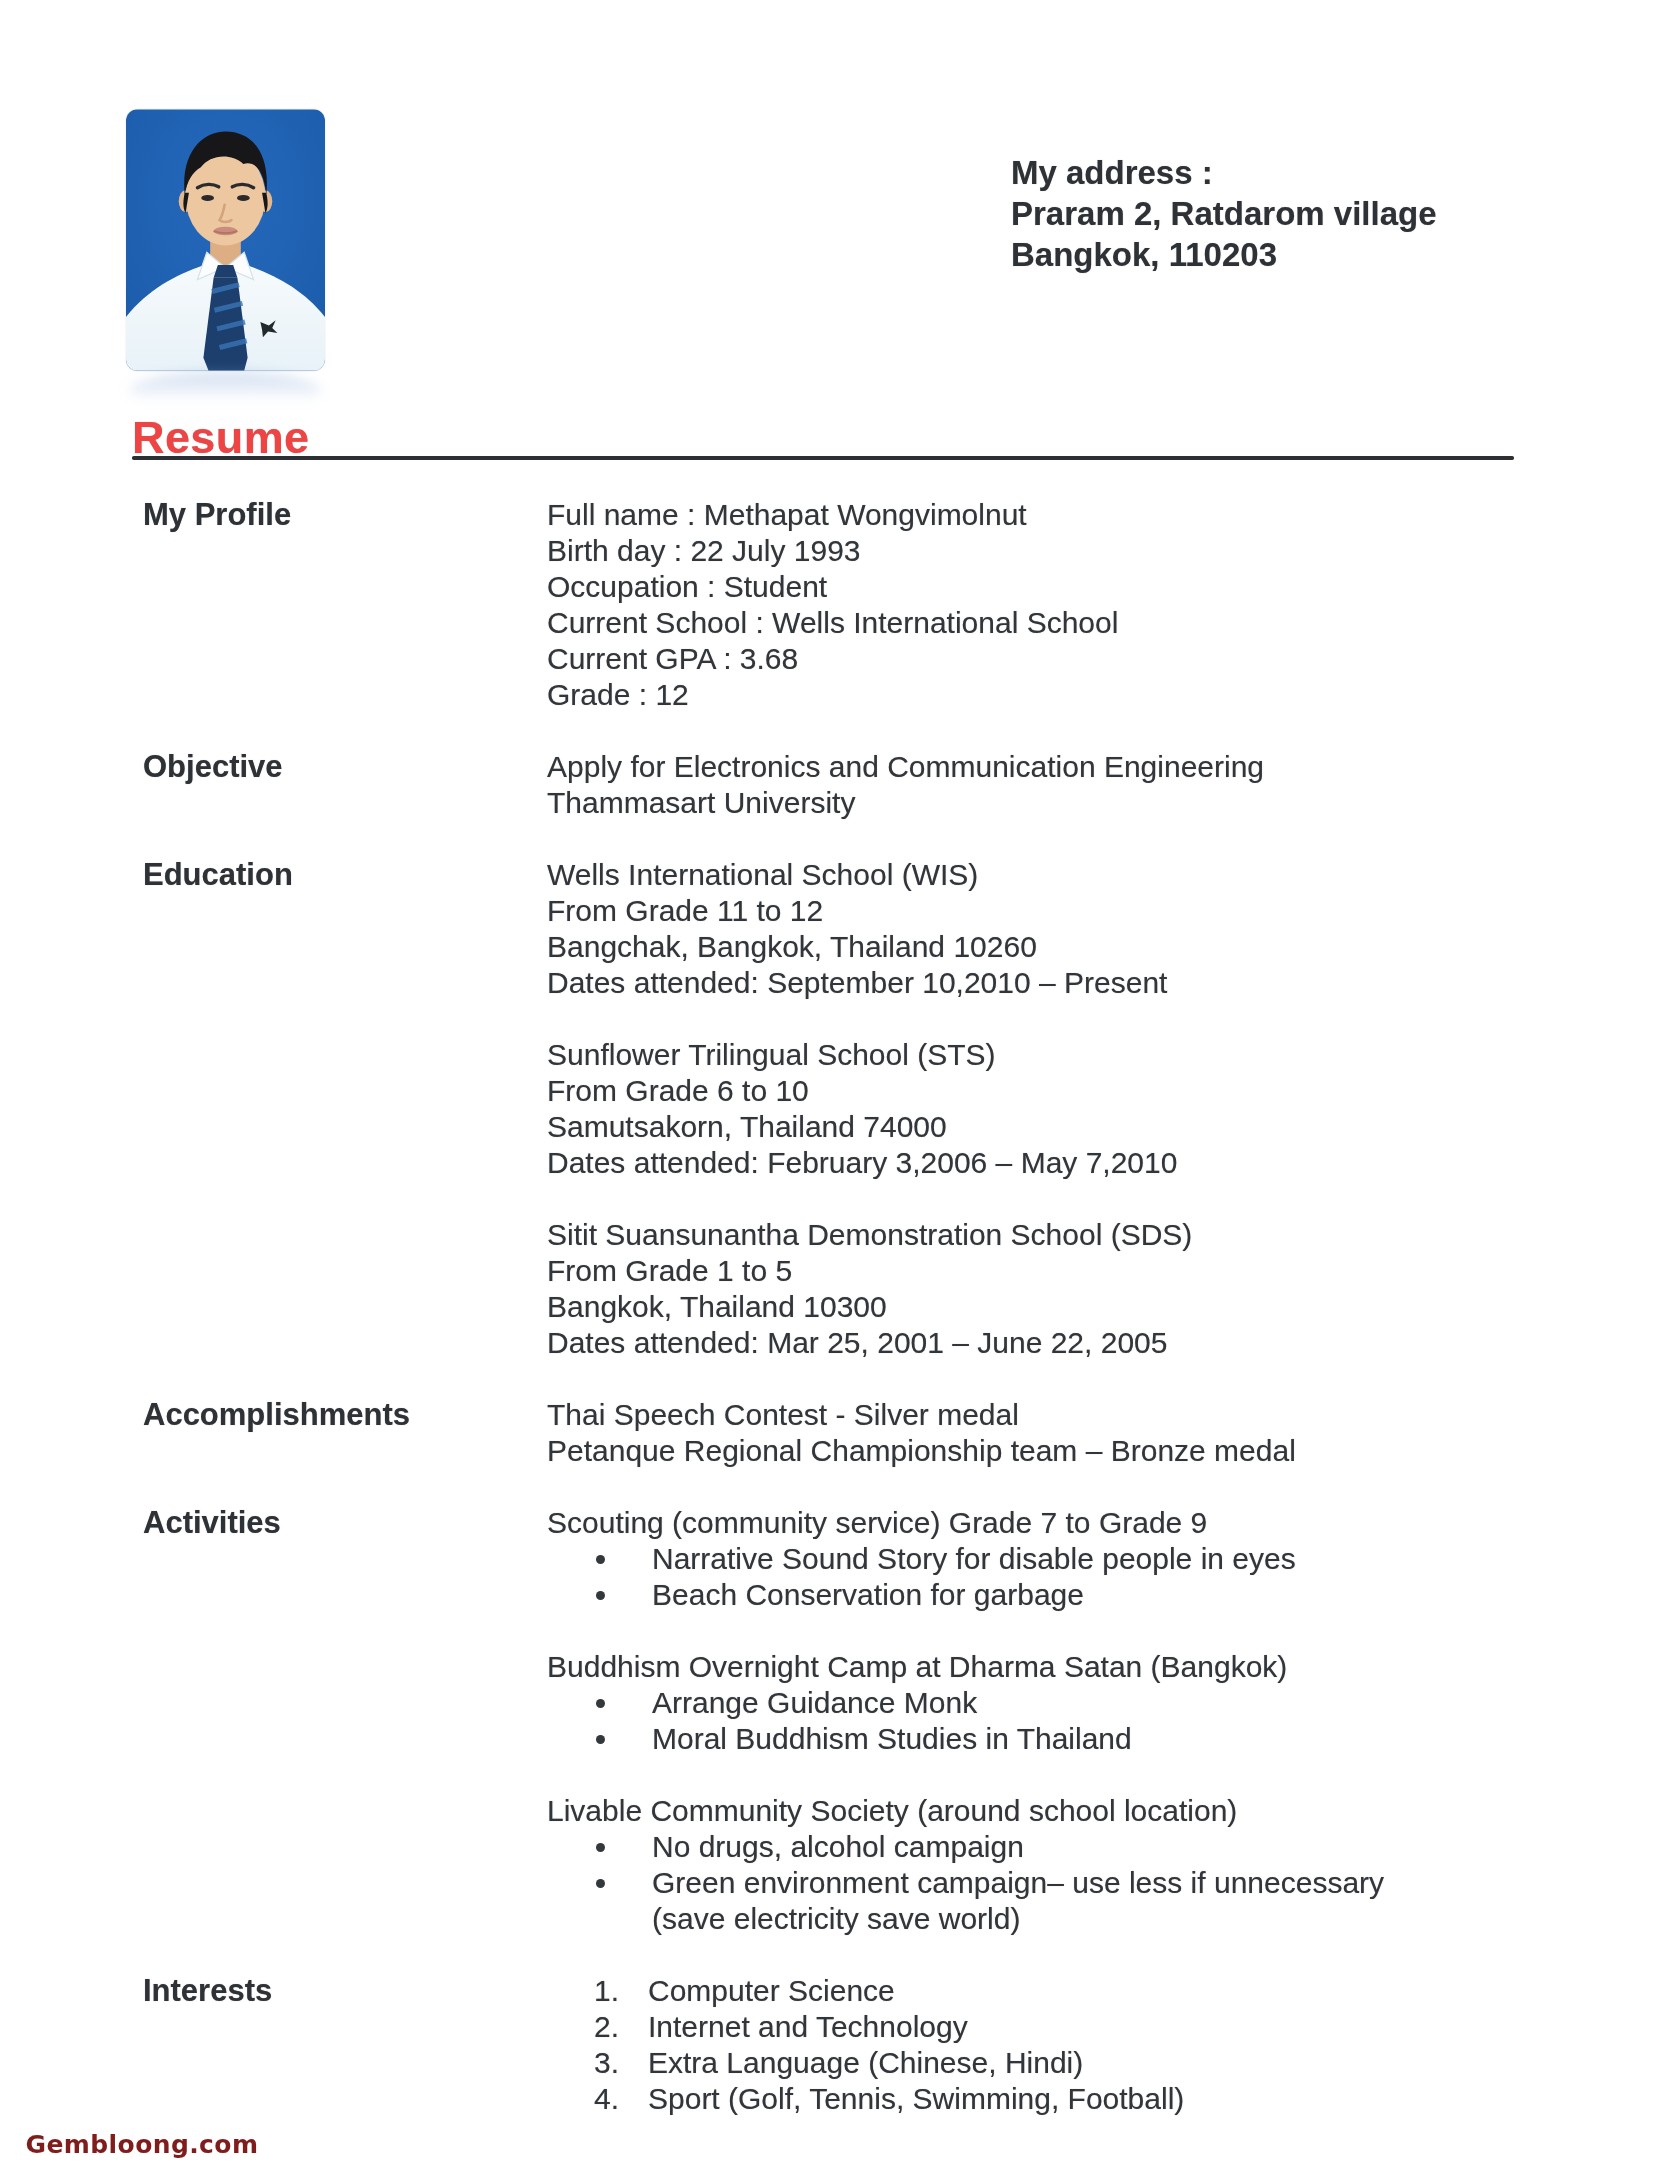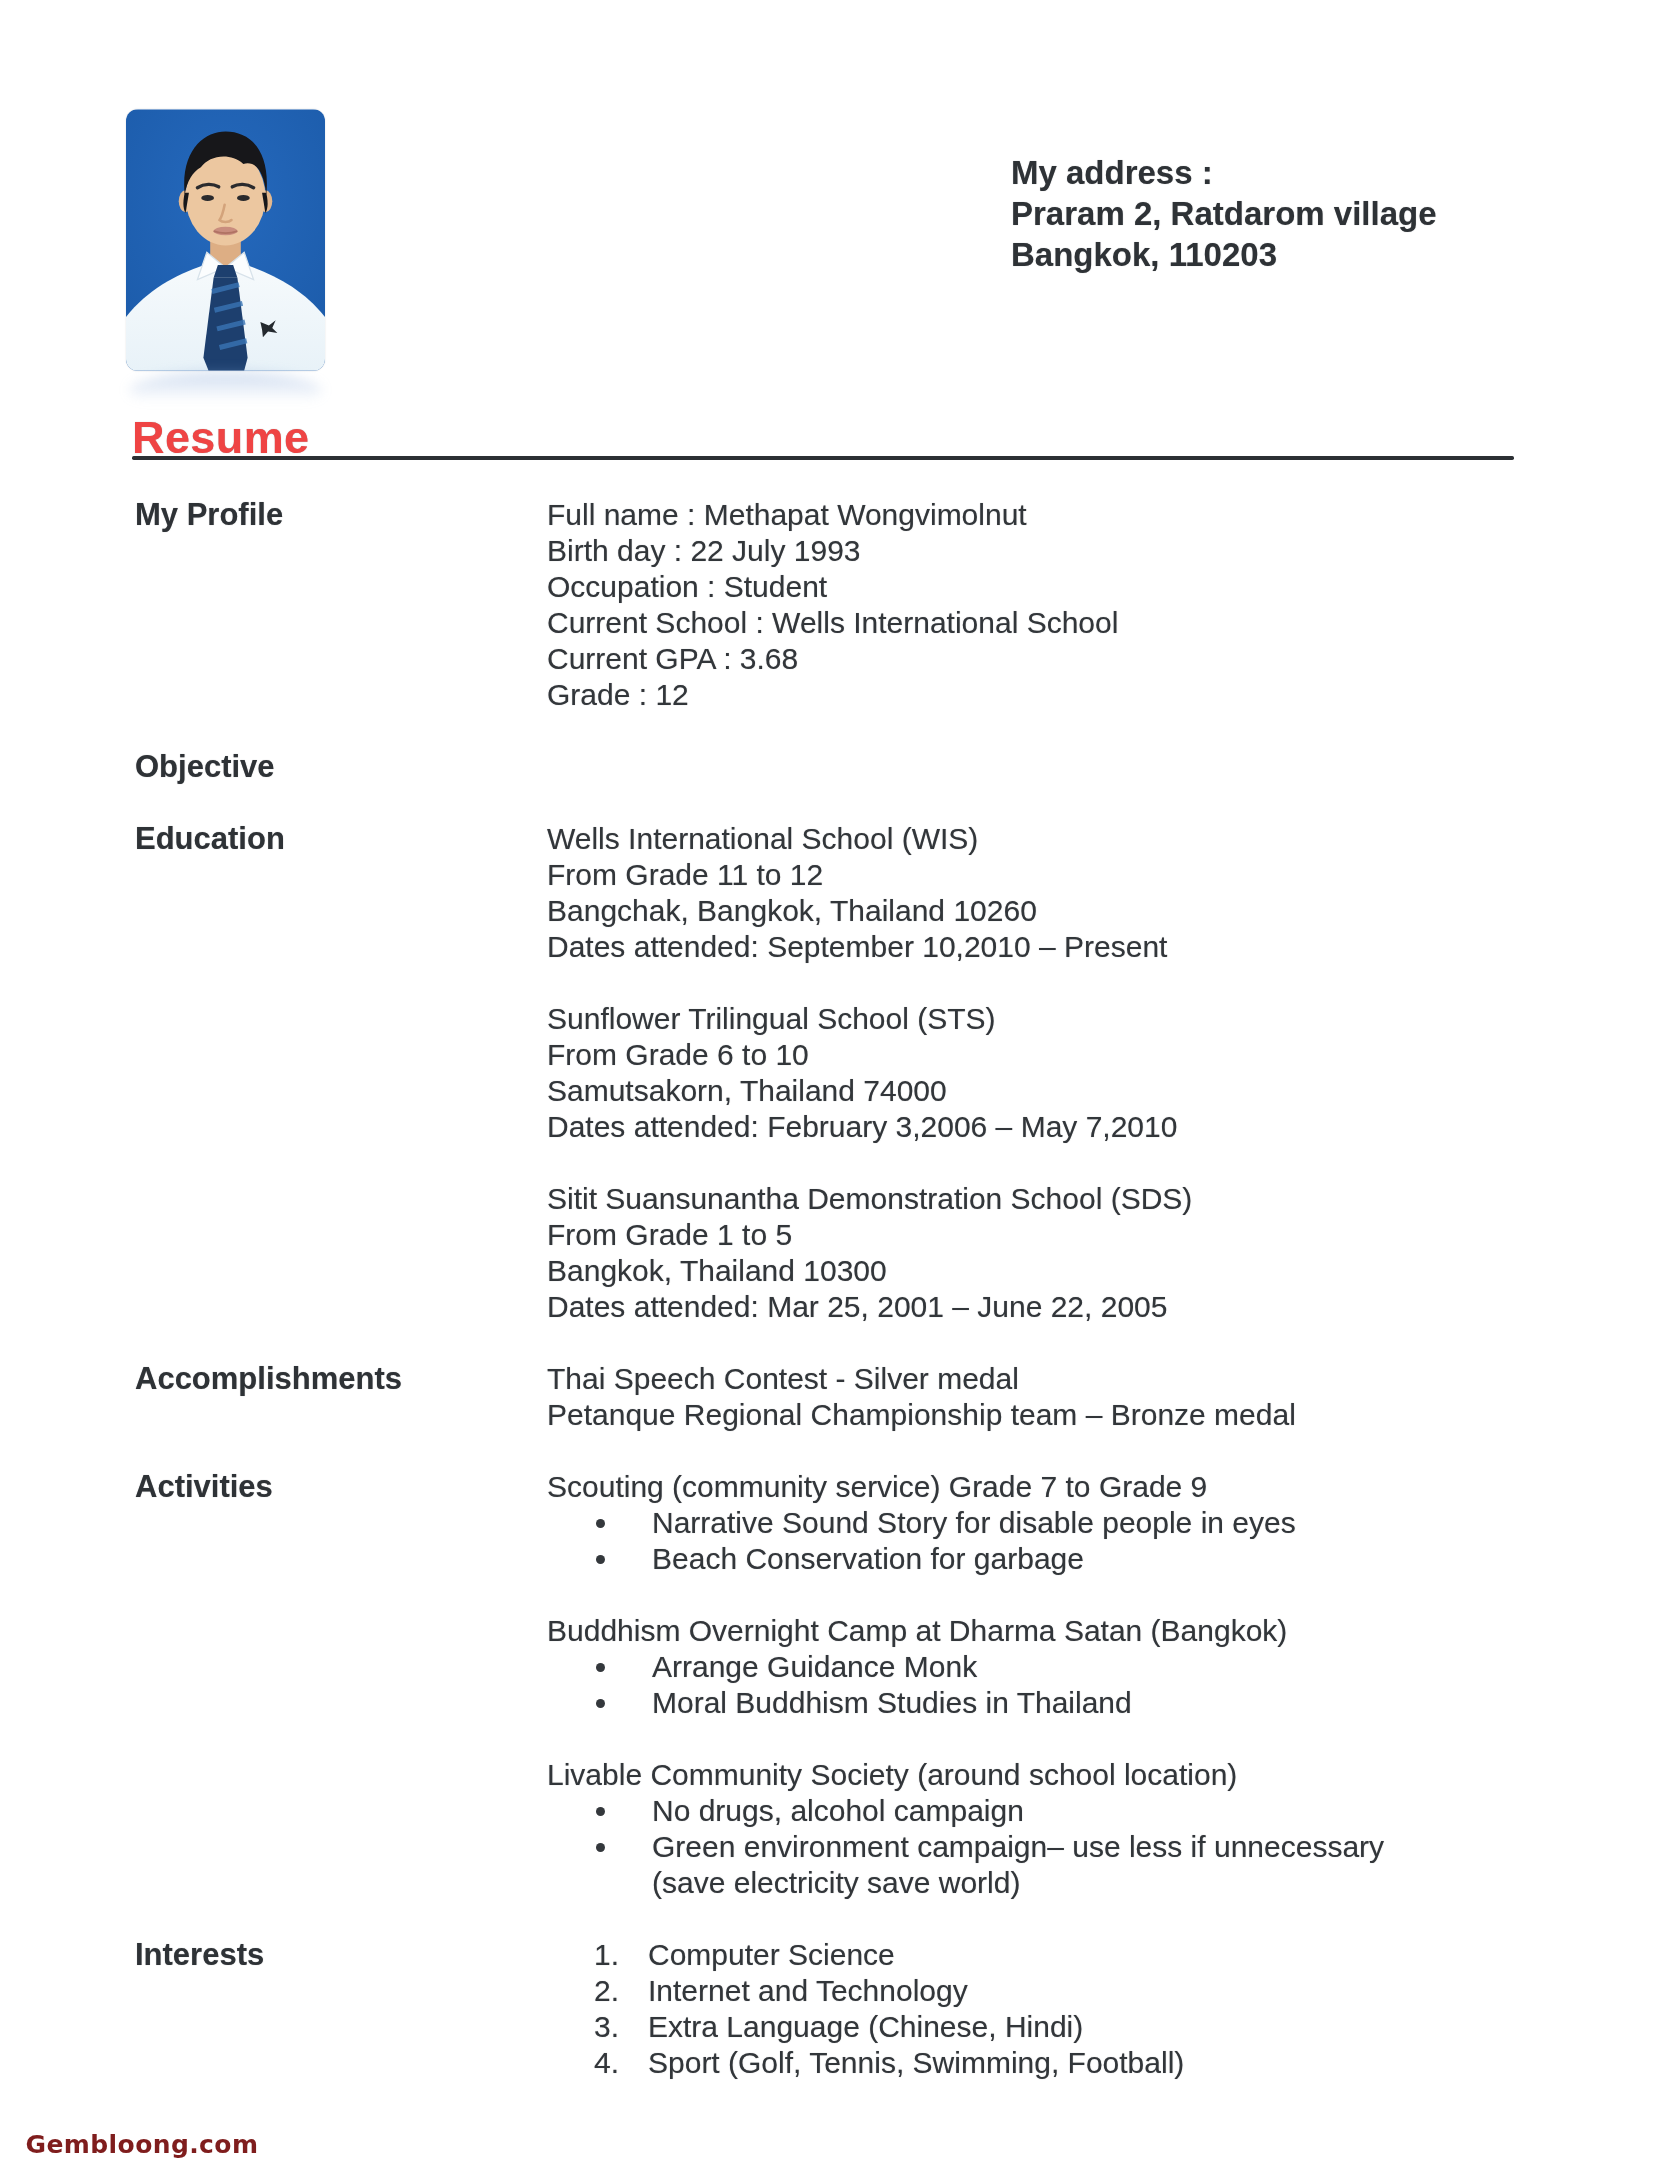--- a/index.html
+++ b/index.html
@@ -48,21 +48,21 @@
   .main{
     position:absolute;left:135px;top:497px;width:1431px;
     font-size:30px;line-height:36px;
   }
   .row{
     display:grid;grid-template-columns:412px 1fr;
     margin-bottom:36px;
   }
   .row:last-child{margin-bottom:0;}
   .heading{
-    font-weight:bold;font-size:31px;color:#2e3236;
+    font-weight:bold;font-size:31px;color:#2e3236;margin-left:8px;
   }
   .body .line{white-space:nowrap;}
 
   
   ul.bullets{margin:0;padding:0;list-style:none;}
   ul.bullets li{
     position:relative;padding-left:105px;max-width:801px;
     white-space:normal;
   }
   ul.bullets li::before{
@@ -159,20 +159,24 @@
         <div class="line">Birth day : 22 July 1993</div>
         <div class="line">Occupation : Student</div>
         <div class="line">Current School : Wells International School</div>
         <div class="line">Current GPA : 3.68</div>
         <div class="line">Grade : 12</div>
       </div>
     </div>
 
     <div class="row">
       <div class="heading">Objective</div>
+      <div class="body">
+        <div class="line">Apply for Electronics and Communication Engineering</div>
+        <div class="line">Thammasart University</div>
+      </div>
     </div>
 
     <div class="row">
       <div class="heading">Education</div>
       <div class="body">
         <div class="line">Wells International School (WIS)</div>
         <div class="line">From Grade 11 to 12</div>
         <div class="line">Bangchak, Bangkok, Thailand 10260</div>
         <div class="line">Dates attended: September 10,2010 – Present</div>
       </div>

